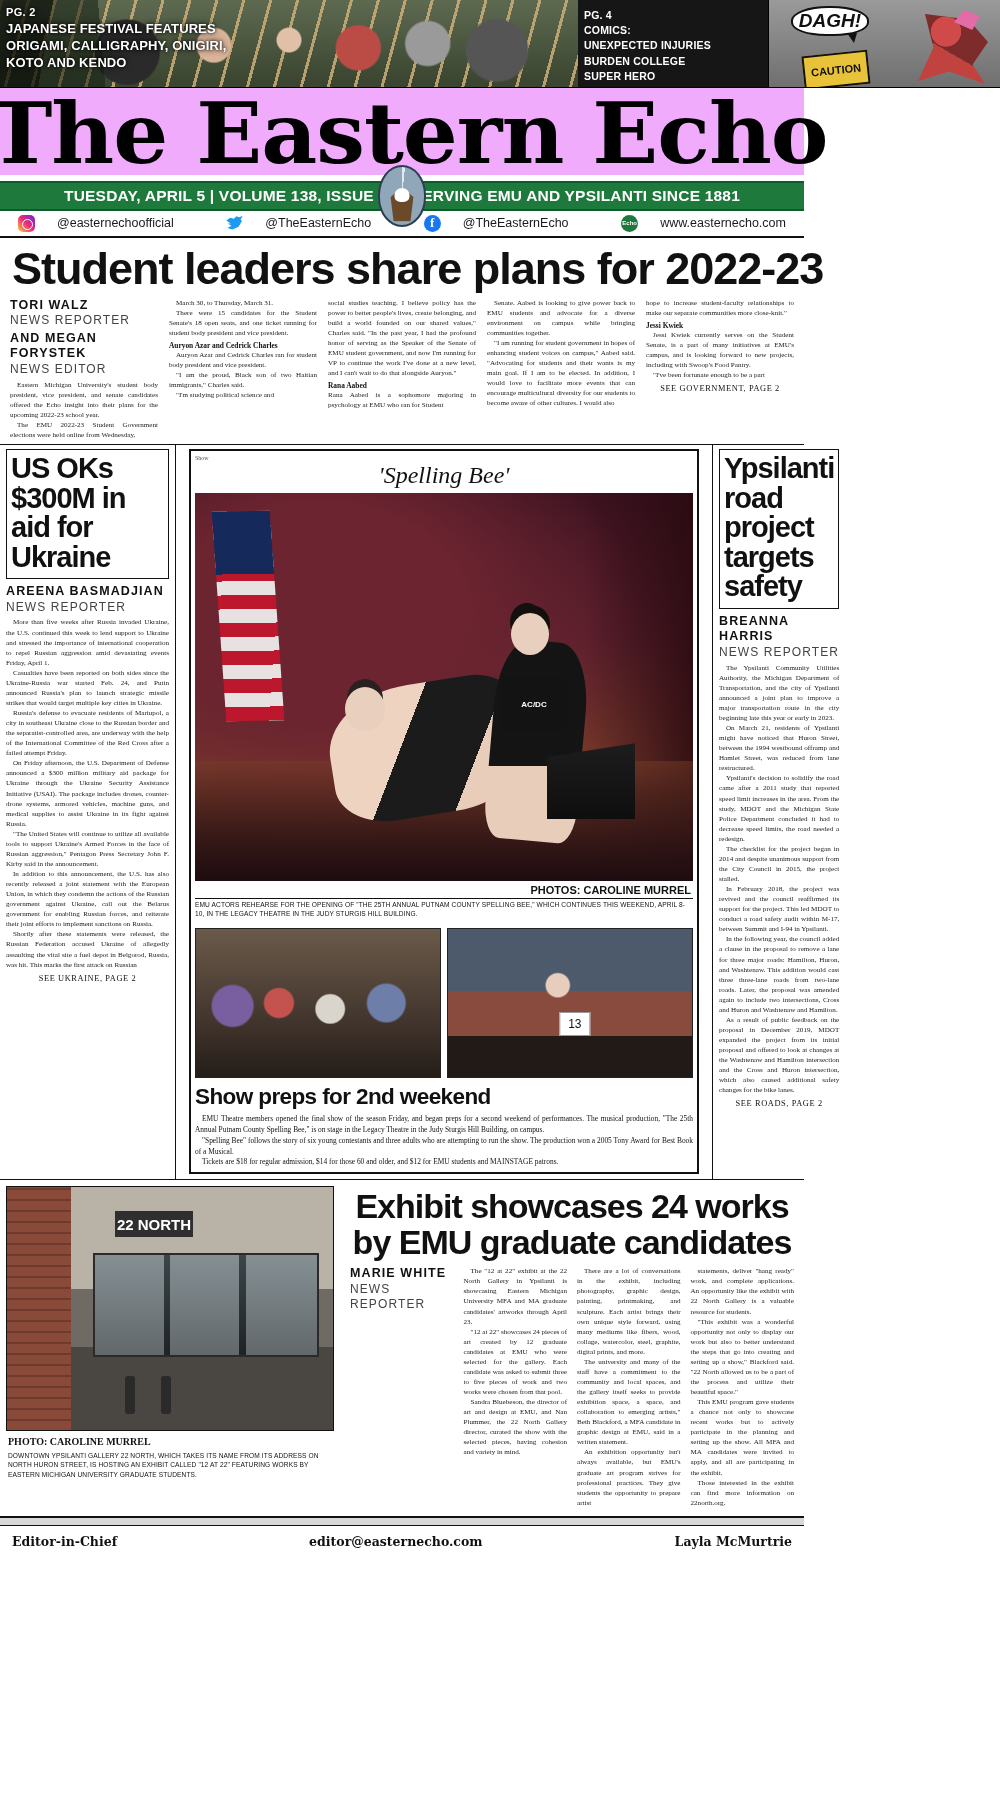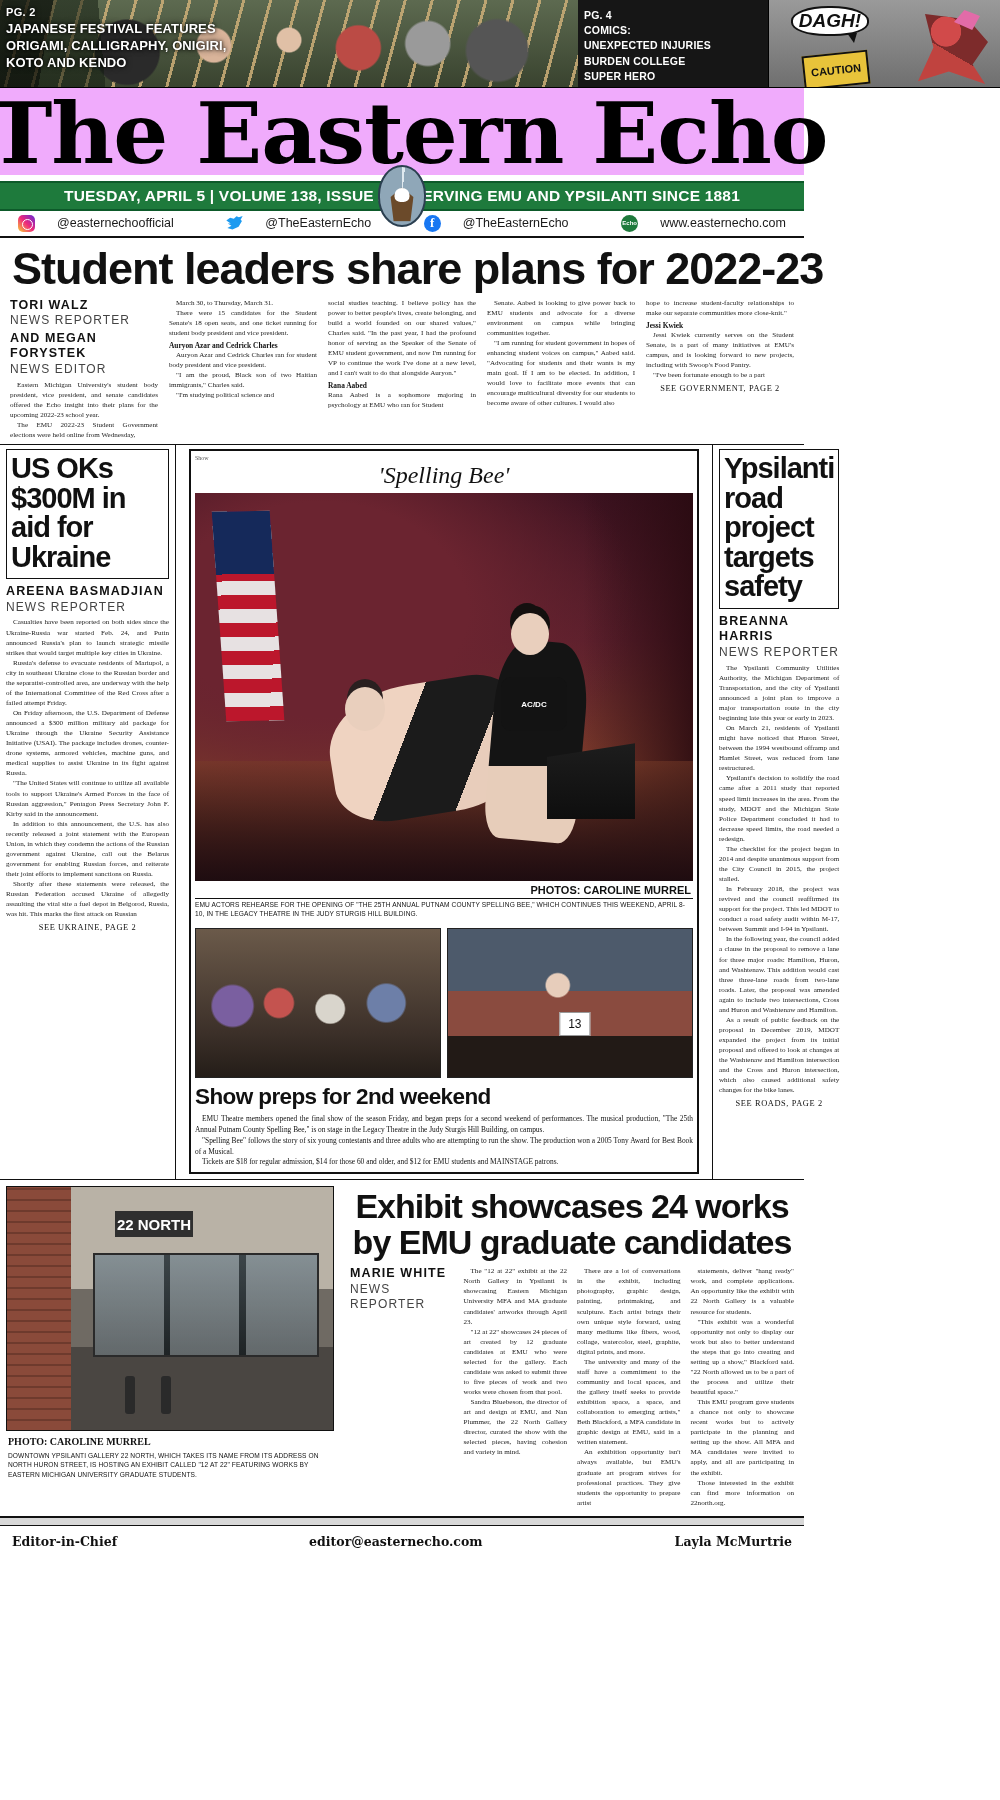--- a/index.html
+++ b/index.html
@@ -473,20 +473,21 @@
     </div>
   </div>
 
   <div class="midband">
 
     <div class="mb-left">
       <div class="sidehead">US OKs $300M in aid for Ukraine</div>
       <div class="byline-name">AREENA BASMADJIAN</div>
       <div class="byline-role">NEWS REPORTER</div>
       <div class="bodytext">
+          <p>More than five weeks after Russia invaded Ukraine, the U.S. continued this week to lend support to Ukraine and stressed the importance of international cooperation to repel Russian aggression amid devastating events Friday, April 1.</p>
           <p>Casualties have been reported on both sides since the Ukraine-Russia war started Feb. 24, and Putin announced Russia's plan to launch strategic missile strikes that would target multiple key cities in Ukraine.</p>
           <p>Russia's defense to evacuate residents of Mariupol, a city in southeast Ukraine close to the Russian border and the separatist-controlled area, are underway with the help of the International Committee of the Red Cross after a failed attempt Friday.</p>
           <p>On Friday afternoon, the U.S. Department of Defense announced a $300 million military aid package for Ukraine through the Ukraine Security Assistance Initiative (USAI). The package includes drones, counter-drone systems, armored vehicles, machine guns, and medical supplies to assist Ukraine in its fight against Russia.</p>
           <p>"The United States will continue to utilize all available tools to support Ukraine's Armed Forces in the face of Russian aggression," Pentagon Press Secretary John F. Kirby said in the announcement.</p>
           <p>In addition to this announcement, the U.S. has also recently released a joint statement with the European Union, in which they condemn the actions of the Russian government against Ukraine, call out the Belarus government for enabling Russian forces, and reiterate their joint efforts to implement sanctions on Russia.</p>
           <p>Shortly after these statements were released, the Russian Federation accused Ukraine of allegedly assaulting the vital site a fuel depot in Belgorod, Russia, was hit. This marks the first attack on Russian</p>
         </div>
       <div class="jumpline">SEE UKRAINE, PAGE 2</div>
     </div>
 

